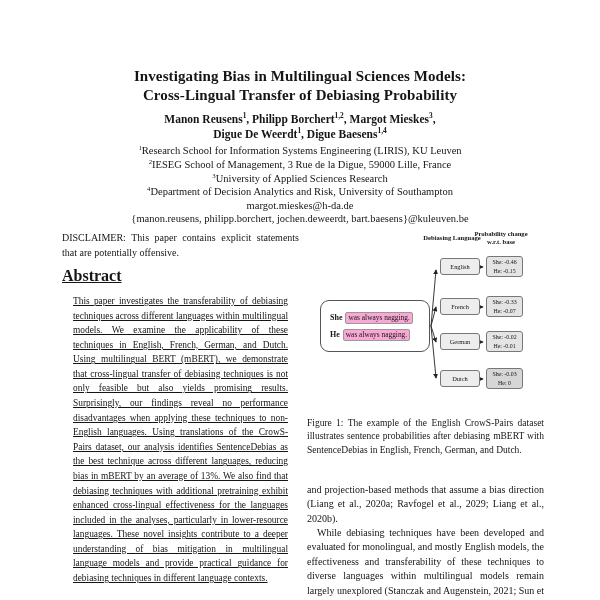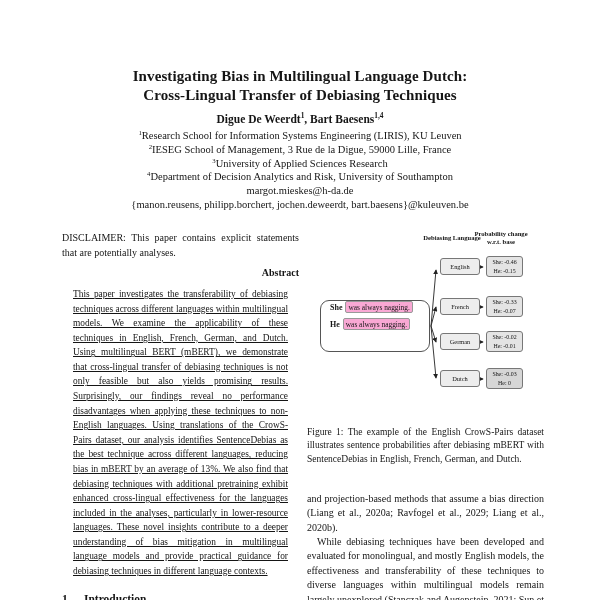--- a/index.html
+++ b/index.html
@@ -16,77 +16,78 @@
   .authors { margin-top:7px; font-size:11.5px; font-weight:bold; line-height:1.3; }
   sup { font-size:64%; vertical-align:super; line-height:0; }
   .affiliations { margin-top:2px; font-size:10.5px; line-height:1.3; }
   .emails { font-size:10.5px; line-height:1.3; }
 
   .columns { position:absolute; top:230px; left:62px; width:482px; height:370px;
              display:flex; gap:8px; overflow:hidden; }
   .col { width:237px; flex:0 0 237px; }
 
   .disclaimer { font-size:10px; text-align:justify; line-height:1.5; }
-  .abstract-heading { text-align:right; font-weight:bold; font-size:10px; margin:7px 0 9px; }
+  .abstract-heading { text-align:left; font-weight:bold; font-size:16px; margin:7px 0 9px;text-decoration:underline; }
   .abstract-body { margin:0 11px; font-size:9.4px; text-align:justify; line-height:1.55;text-decoration:underline; }
   .section-heading { margin-top:14px; font-size:11.5px; font-weight:bold; }
   .section-heading .num { display:inline-block; width:22px; }
 
   .figure { position:relative; width:237px; height:181px; font-family:"Liberation Serif","DejaVu Serif",serif; }
   .fig-svg { position:absolute; left:0; top:0; pointer-events:none; }
   .fig-colhead { position:absolute; font-size:6.6px; font-weight:bold; text-align:center; line-height:1.25; }
   .fig-colhead.c1 { left:114px; top:4px; width:62px; }
   .fig-colhead.c2 { left:163px; top:0; width:62px; }
   .lang-box { position:absolute; left:133px; width:40px; height:17px;
               background:#ededed; border:0.8px solid #777; border-radius:3px;
               font-size:6.4px; display:flex; align-items:center; justify-content:center; }
   .val-box { position:absolute; left:179px; width:37px; height:21px;
              background:#e4e4e4; border:0.8px solid #777; border-radius:3px;
              font-size:5.9px; line-height:1.5; display:flex; flex-direction:column;
              align-items:center; justify-content:center; }
   .val-box.dark { background:#d6d6d6; }
   .sentence-box { position:absolute; left:13px; top:70px; width:110px; height:52px;
                   background:#fff; border:1.1px solid #555; border-radius:9px;
-                  display:flex; flex-direction:column; justify-content:flex-start; gap:5px; padding-left:9px; }
+                  display:flex; flex-direction:column; justify-content:center; gap:5px; padding-left:9px; }
   .sentence-row { display:flex; align-items:center; gap:3px; }
   .subject { font-weight:bold; font-size:8px; }
   .pill { background:#f9a8d4; border:0.8px solid #999; border-radius:2px;
           font-size:7.4px; padding:0.5px 2px; }
-  .caption { margin-top:15px; font-size:9.5px; text-align:justify; line-height:1.4; }
+  .caption { margin-top:6px; font-size:9.5px; text-align:justify; line-height:1.4; }
   .right-text { margin-top:26px; }
   .para { font-size:10px; text-align:justify; line-height:1.44; }
   .para.indent { text-indent:10px; }
 </style>
 </head>
 <body>
 
 <div class="header">
   <div class="title">
-    <div>Investigating Bias in Multilingual Language Dutch:</div>
-    <div>Cross-Lingual Transfer of Debiasing Techniques</div>
+    <div>Investigating Bias in Multilingual Sciences Models:</div>
+    <div>Cross-Lingual Transfer of Debiasing Probability</div>
   </div>
   <div class="authors">
-    <div><span>Digue De Weerdt</span><sup>1</sup><span>, </span><span>Bart Baesens</span><sup>1,4</sup></div>
+    <div><span>Manon Reusens</span><sup>1</sup><span>, </span><span>Philipp Borchert</span><sup>1,2</sup><span>, </span><span>Margot Mieskes</span><sup>3</sup><span>,</span></div>
+    <div><span>Digue De Weerdt</span><sup>1</sup><span>, </span><span>Digue Baesens</span><sup>1,4</sup></div>
   </div>
   <div class="affiliations">
     <div><sup>1</sup><span>Research School for Information Systems Engineering (LIRIS), KU Leuven</span></div>
     <div><sup>2</sup><span>IESEG School of Management, 3 Rue de la Digue, 59000 Lille, France</span></div>
     <div><sup>3</sup><span>University of Applied Sciences Research</span></div>
     <div><sup>4</sup><span>Department of Decision Analytics and Risk, University of Southampton</span></div>
   </div>
   <div class="emails">
     <div>margot.mieskes@h-da.de</div>
     <div>{manon.reusens, philipp.borchert, jochen.deweerdt, bart.baesens}@kuleuven.be</div>
   </div>
 </div>
 
 <div class="columns">
 
   <div class="col">
-    <p class="disclaimer">DISCLAIMER: This paper contains explicit statements that are potentially analyses.</p>
+    <p class="disclaimer">DISCLAIMER: This paper contains explicit statements that are potentially offensive.</p>
     <div class="abstract-heading">Abstract</div>
     <p class="abstract-body">This paper investigates the transferability of debiasing techniques across different languages within multilingual models. We examine the applicability of these techniques in English, French, German, and Dutch. Using multilingual BERT (mBERT), we demonstrate that cross-lingual transfer of debiasing techniques is not only feasible but also yields promising results. Surprisingly, our findings reveal no performance disadvantages when applying these techniques to non-English languages. Using translations of the CrowS-Pairs dataset, our analysis identifies SentenceDebias as the best technique across different languages, reducing bias in mBERT by an average of 13%. We also find that debiasing techniques with additional pretraining exhibit enhanced cross-lingual effectiveness for the languages included in the analyses, particularly in lower-resource languages. These novel insights contribute to a deeper understanding of bias mitigation in multilingual language models and provide practical guidance for debiasing techniques in different language contexts.</p>
     <div class="section-heading">
       <span class="num">1</span><span>Introduction</span>
     </div>
   </div>
 
   <div class="col">
     <div class="figure">
       <svg class="fig-svg" width="237" height="181" viewBox="0 0 237 181">

